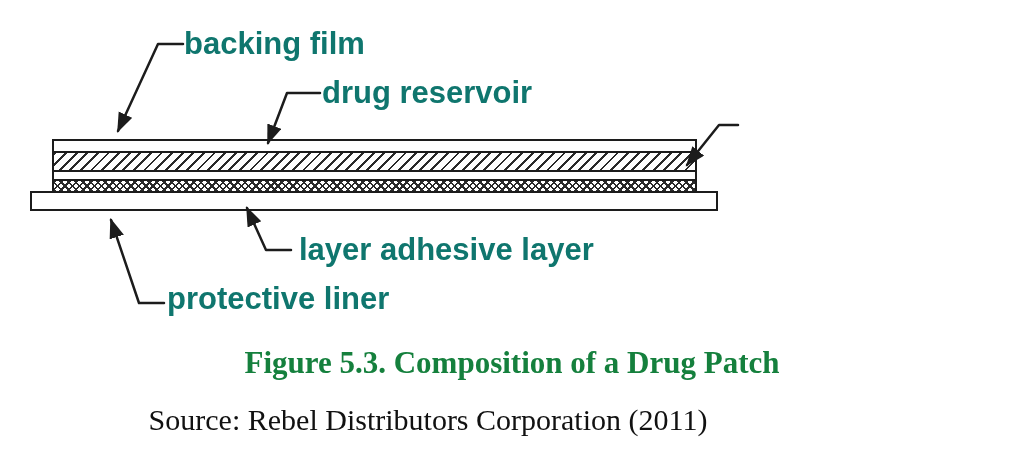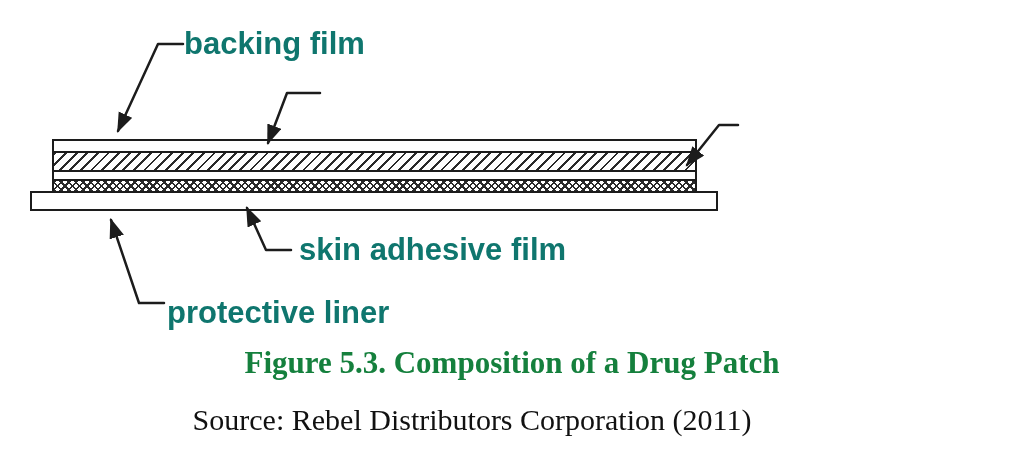--- a/index.html
+++ b/index.html
@@ -46,21 +46,21 @@
     font-weight: bold;
     font-size: 31px;
     line-height: 36px;
     white-space: nowrap;
     letter-spacing: 0px;
   }
   #label-backing-film      { left: 184px; top: 26px;  }
   #label-drug-reservoir    { left: 322px; top: 75px;  }
   #label-rate-controlling  { left: 741px; top: 96px;  line-height: 31px; }
   #label-skin-adhesive     { left: 299px; top: 232px; }
-  #label-protective-liner  { left: 167px; top: 295px; text-align: right; }
+  #label-protective-liner  { left: 167px; top: 281px; text-align: right; }
 
   #figure-caption {
     position: absolute;
     left: 0; top: 342px;
     width: 1024px;
     text-align: center;
     font-family: "Liberation Serif", serif;
     font-weight: bold;
     font-size: 31px;
     line-height: 42px;
@@ -71,21 +71,20 @@
     position: absolute;
     left: 0; top: 399px;
     width: 856px;
     text-align: center;
     font-family: "Liberation Serif", serif;
     font-weight: normal;
     font-size: 30px;
     line-height: 42px;
     color: #111111;
     z-index: 4;
-    margin-left: 44px;
   }
 </style>
 </head>
 <body>
 
 <div id="stage">
 
   <div class="layer" id="layer-liner"></div>
   <div class="layer" id="layer-backing"></div>
   <div class="layer" id="layer-reservoir"></div>
@@ -102,23 +101,24 @@
       <path d="M 183 44 L 158 44 L 118 131" marker-end="url(#ah)"></path>
       <path d="M 320 93 L 287 93 L 268 143" marker-end="url(#ah)"></path>
       <path d="M 738 125 L 719 125 L 687 165" marker-end="url(#ah)"></path>
       <path d="M 291 250 L 266 250 L 247 208" marker-end="url(#ah)"></path>
       <path d="M 164 303 L 139 303 L 111 220" marker-end="url(#ah)"></path>
     </g>
   </svg>
 
   <div class="callout" id="label-backing-film">backing film</div>
 
+  <div class="callout" id="label-drug-reservoir">drug reservoir</div>
 
 
-  <div class="callout" id="label-skin-adhesive">skin adhesive film</div>
+  <div class="callout" id="label-skin-adhesive">layer adhesive layer</div>
 
   <div class="callout" id="label-protective-liner">protective liner</div>
 
   <div id="figure-caption">Figure 5.3. Composition of a Drug Patch</div>
 
   <div id="figure-source">Source: Rebel Distributors Corporation (2011)</div>
 
 </div>
 
 </body></html>

